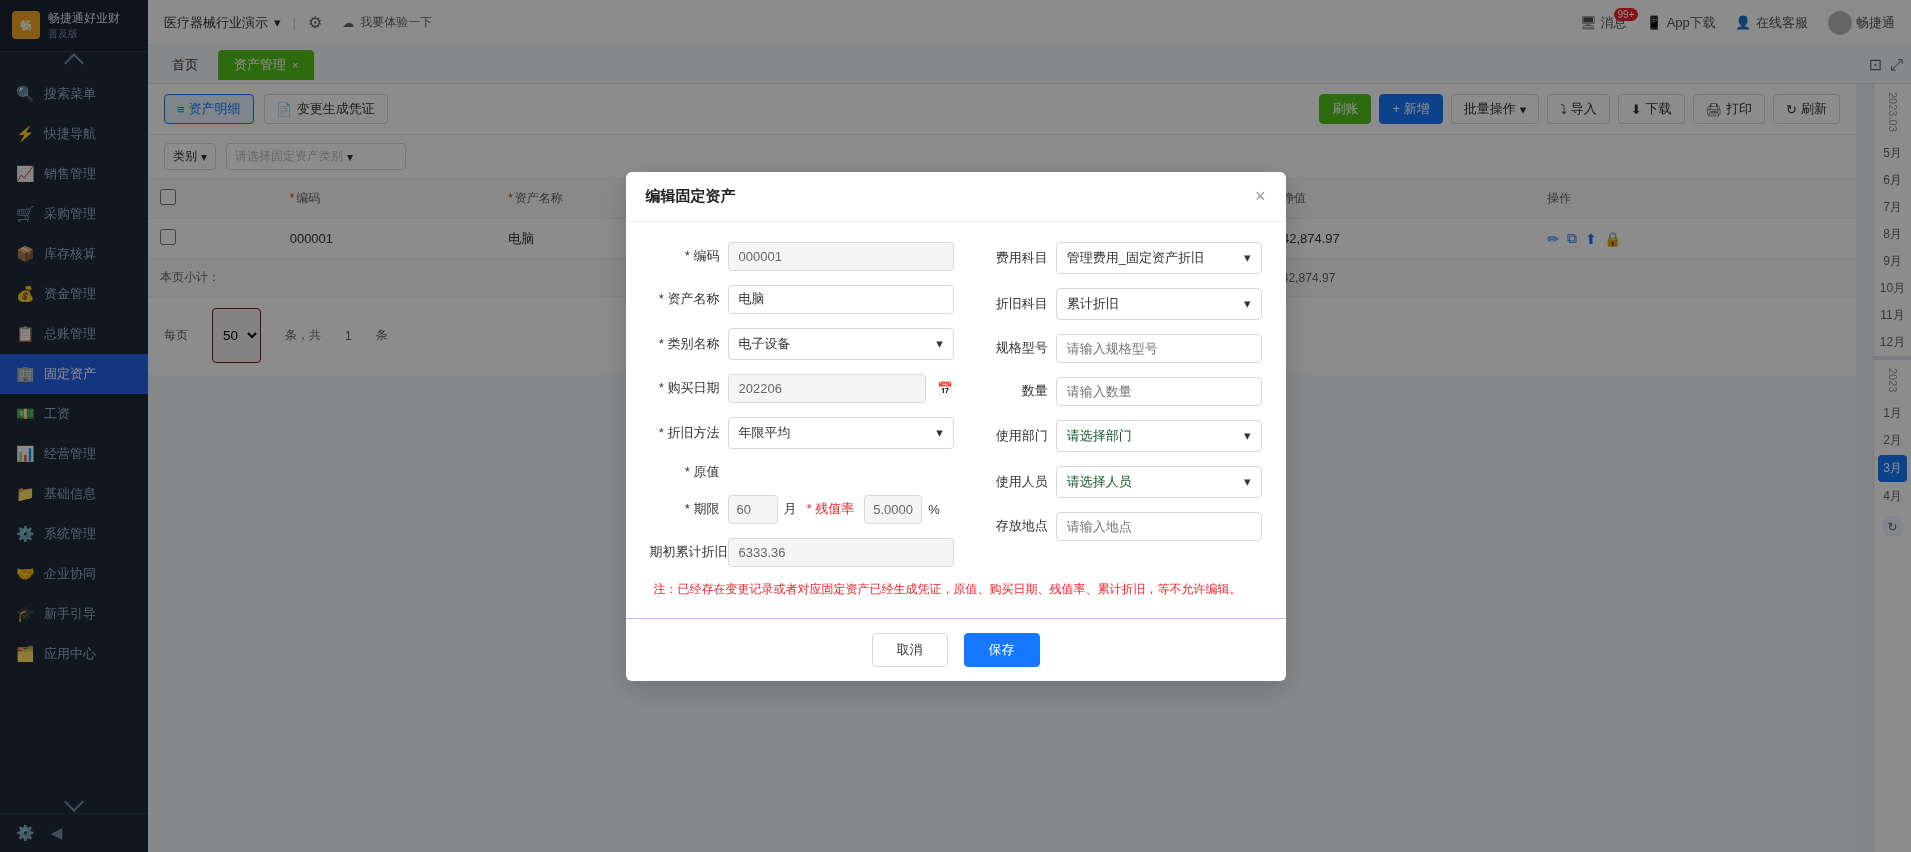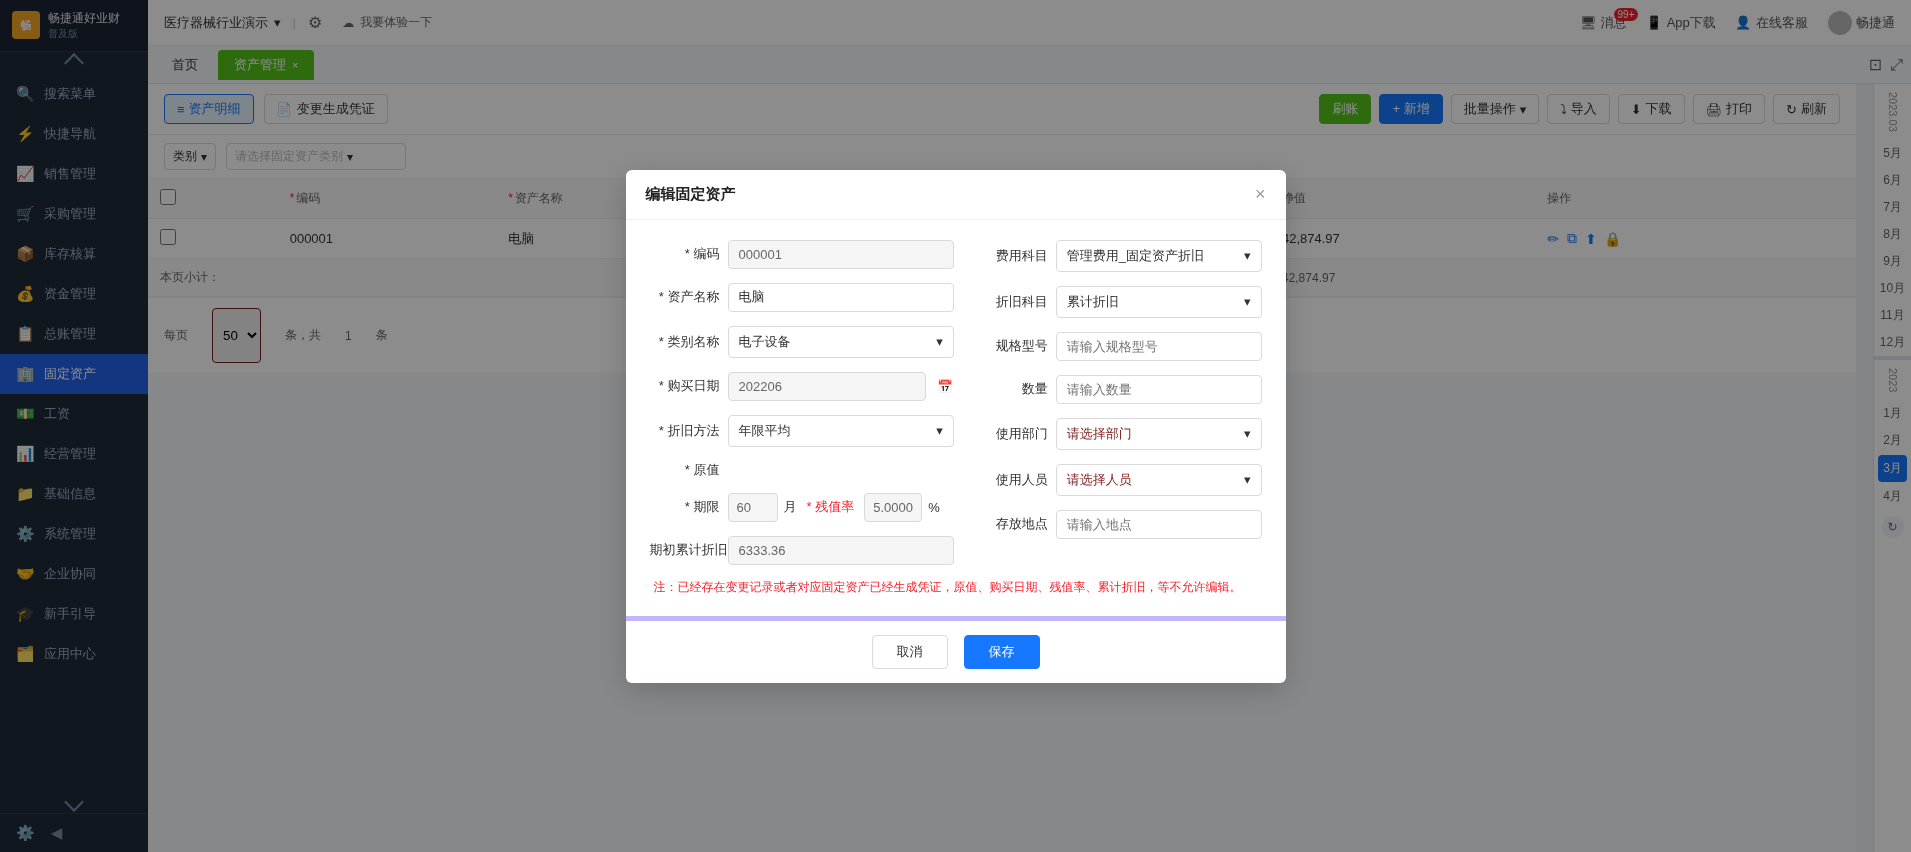--- a/index.html
+++ b/index.html
@@ -241,21 +241,21 @@
       display: flex; align-items: center; justify-content: space-between;
       padding: 14px 20px;
       border-bottom: 1px solid #f0f0f0;
     }
     .modal-title { font-size: 15px; font-weight: bold; color: #222; }
     .modal-close { background: none; border: none; cursor: pointer; font-size: 18px; color: #999; }
     .modal-body { padding: 20px 24px; }
     .modal-footer {
       padding: 14px 24px;
       display: flex; justify-content: center; gap: 16px;
-      border-top: 5px solid #c4b5fd;
+      border-top: 1px solid #c4b5fd;
     }
 
     .form-grid { display: grid; grid-template-columns: 1fr 1fr; gap: 16px 24px; }
     .form-row { display: flex; align-items: center; gap: 8px; }
     .form-label {
       font-size: 13px; color: #333;
       white-space: nowrap;
       width: 70px; text-align: right;
     }
     .form-input {
@@ -274,21 +274,21 @@
     .form-select {
       flex: 1;
       border: 1px solid #d9d9d9;
       border-radius: 4px;
       padding: 6px 10px;
       font-size: 13px;
       color: #333;
       display: flex; align-items: center; justify-content: space-between;
       cursor: pointer;
     }
-    .form-select-placeholder { color: #7f1d1d; }
+    .form-select-placeholder { color: #14532d; }
     .form-inline { display: flex; align-items: center; gap: 6px; flex: 1; }
     .form-inline-input { border: 1px solid #d9d9d9; border-radius: 4px; padding: 6px 8px; font-size: 13px; width: 50px; }
     .form-inline-small { width: 58px; border: 1px solid #d9d9d9; border-radius: 4px; padding: 6px 8px; font-size: 13px; }
 
     .form-note {
       font-size: 12px; color: #f5222d;
       margin-top: 14px;
       padding: 0 4px;
     }
 

